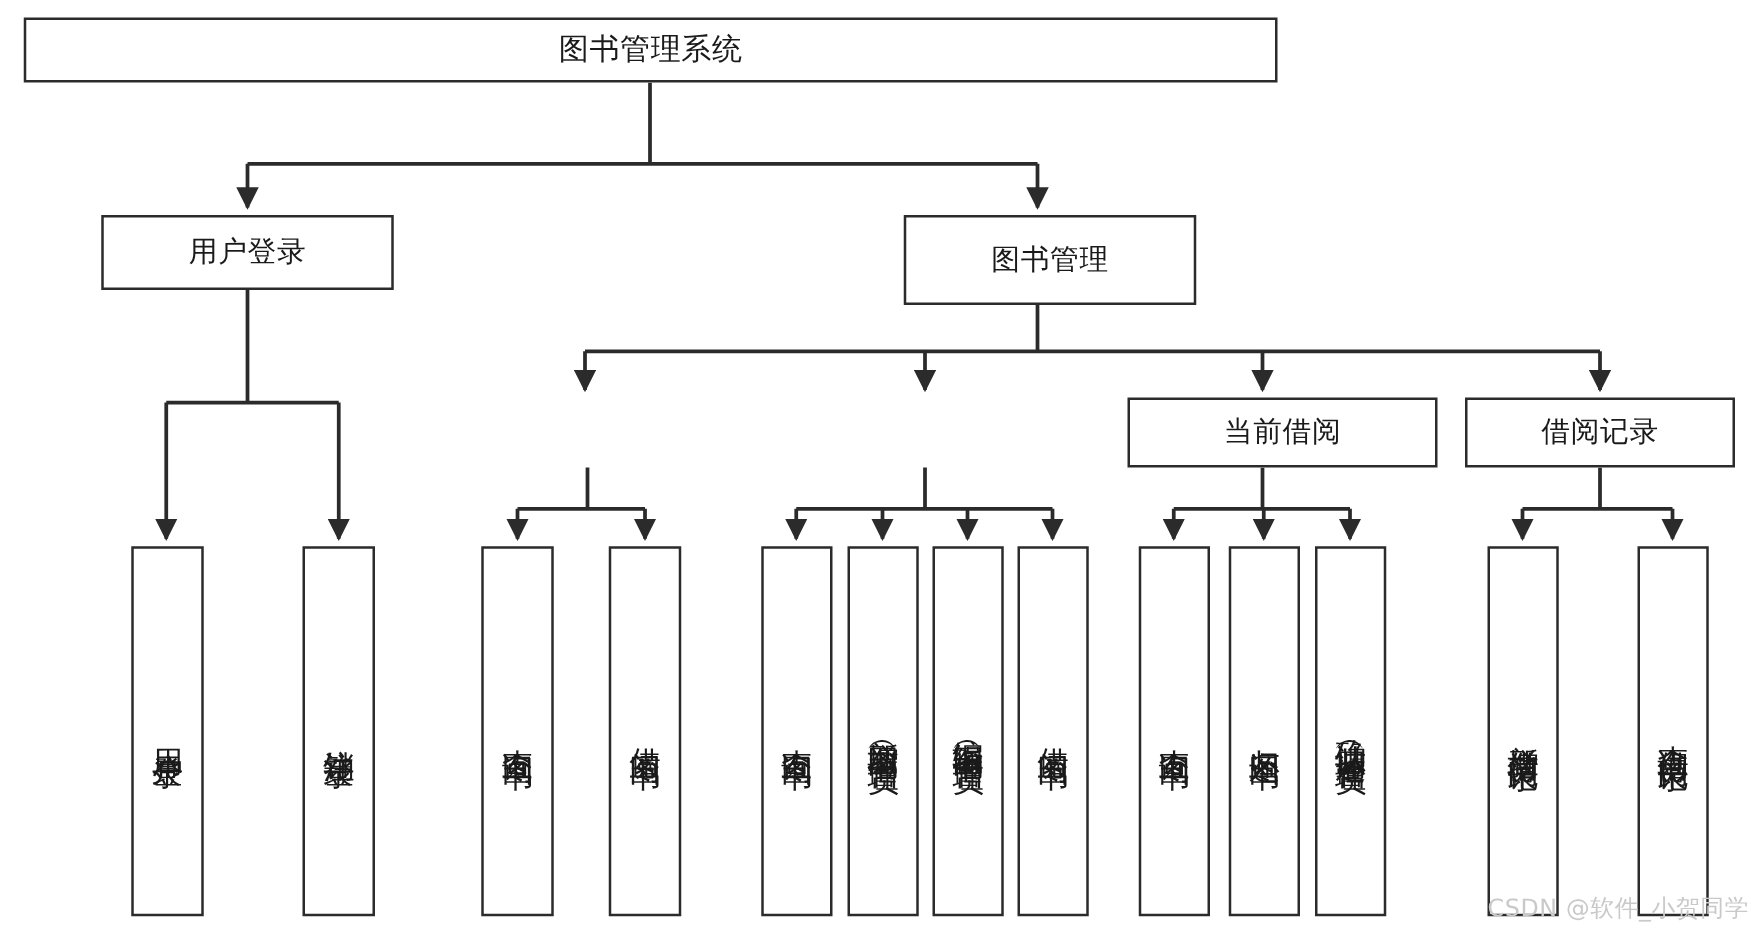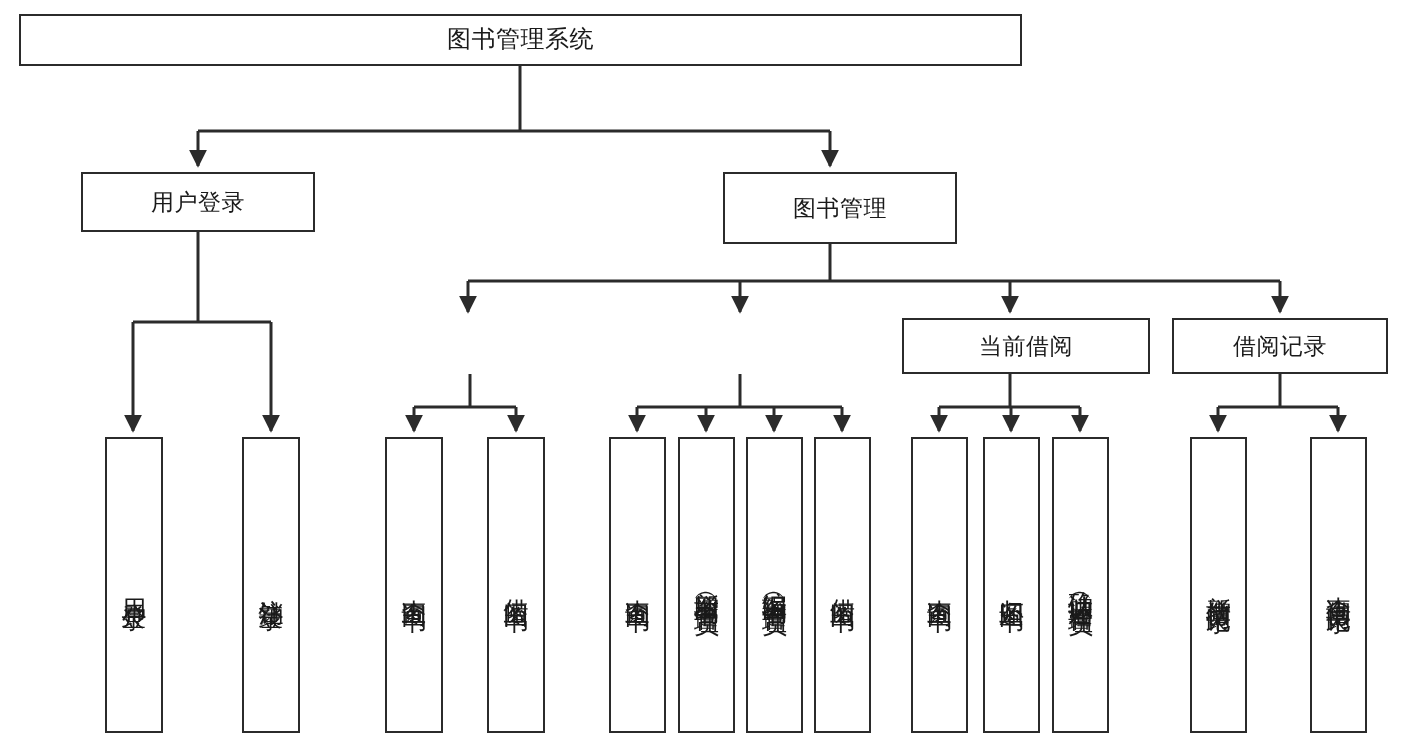--- a/index.html
+++ b/index.html
@@ -176,14 +176,15 @@
     <span class="node-label">确认归还（管理员）</span>
   </div>
 
   <div class="node vert" style="left:1190px; top:437px; width:57px; height:296px;">
     <span class="node-label">新增借阅记录</span>
   </div>
   <div class="node vert" style="left:1310px; top:437px; width:57px; height:296px;">
     <span class="node-label">查询借阅记录</span>
   </div>
 
+  <div class="watermark" style="left:1190px; top:714px;">CSDN @软件_小贺同学</div>
 
 </div>
 
 </body></html>

